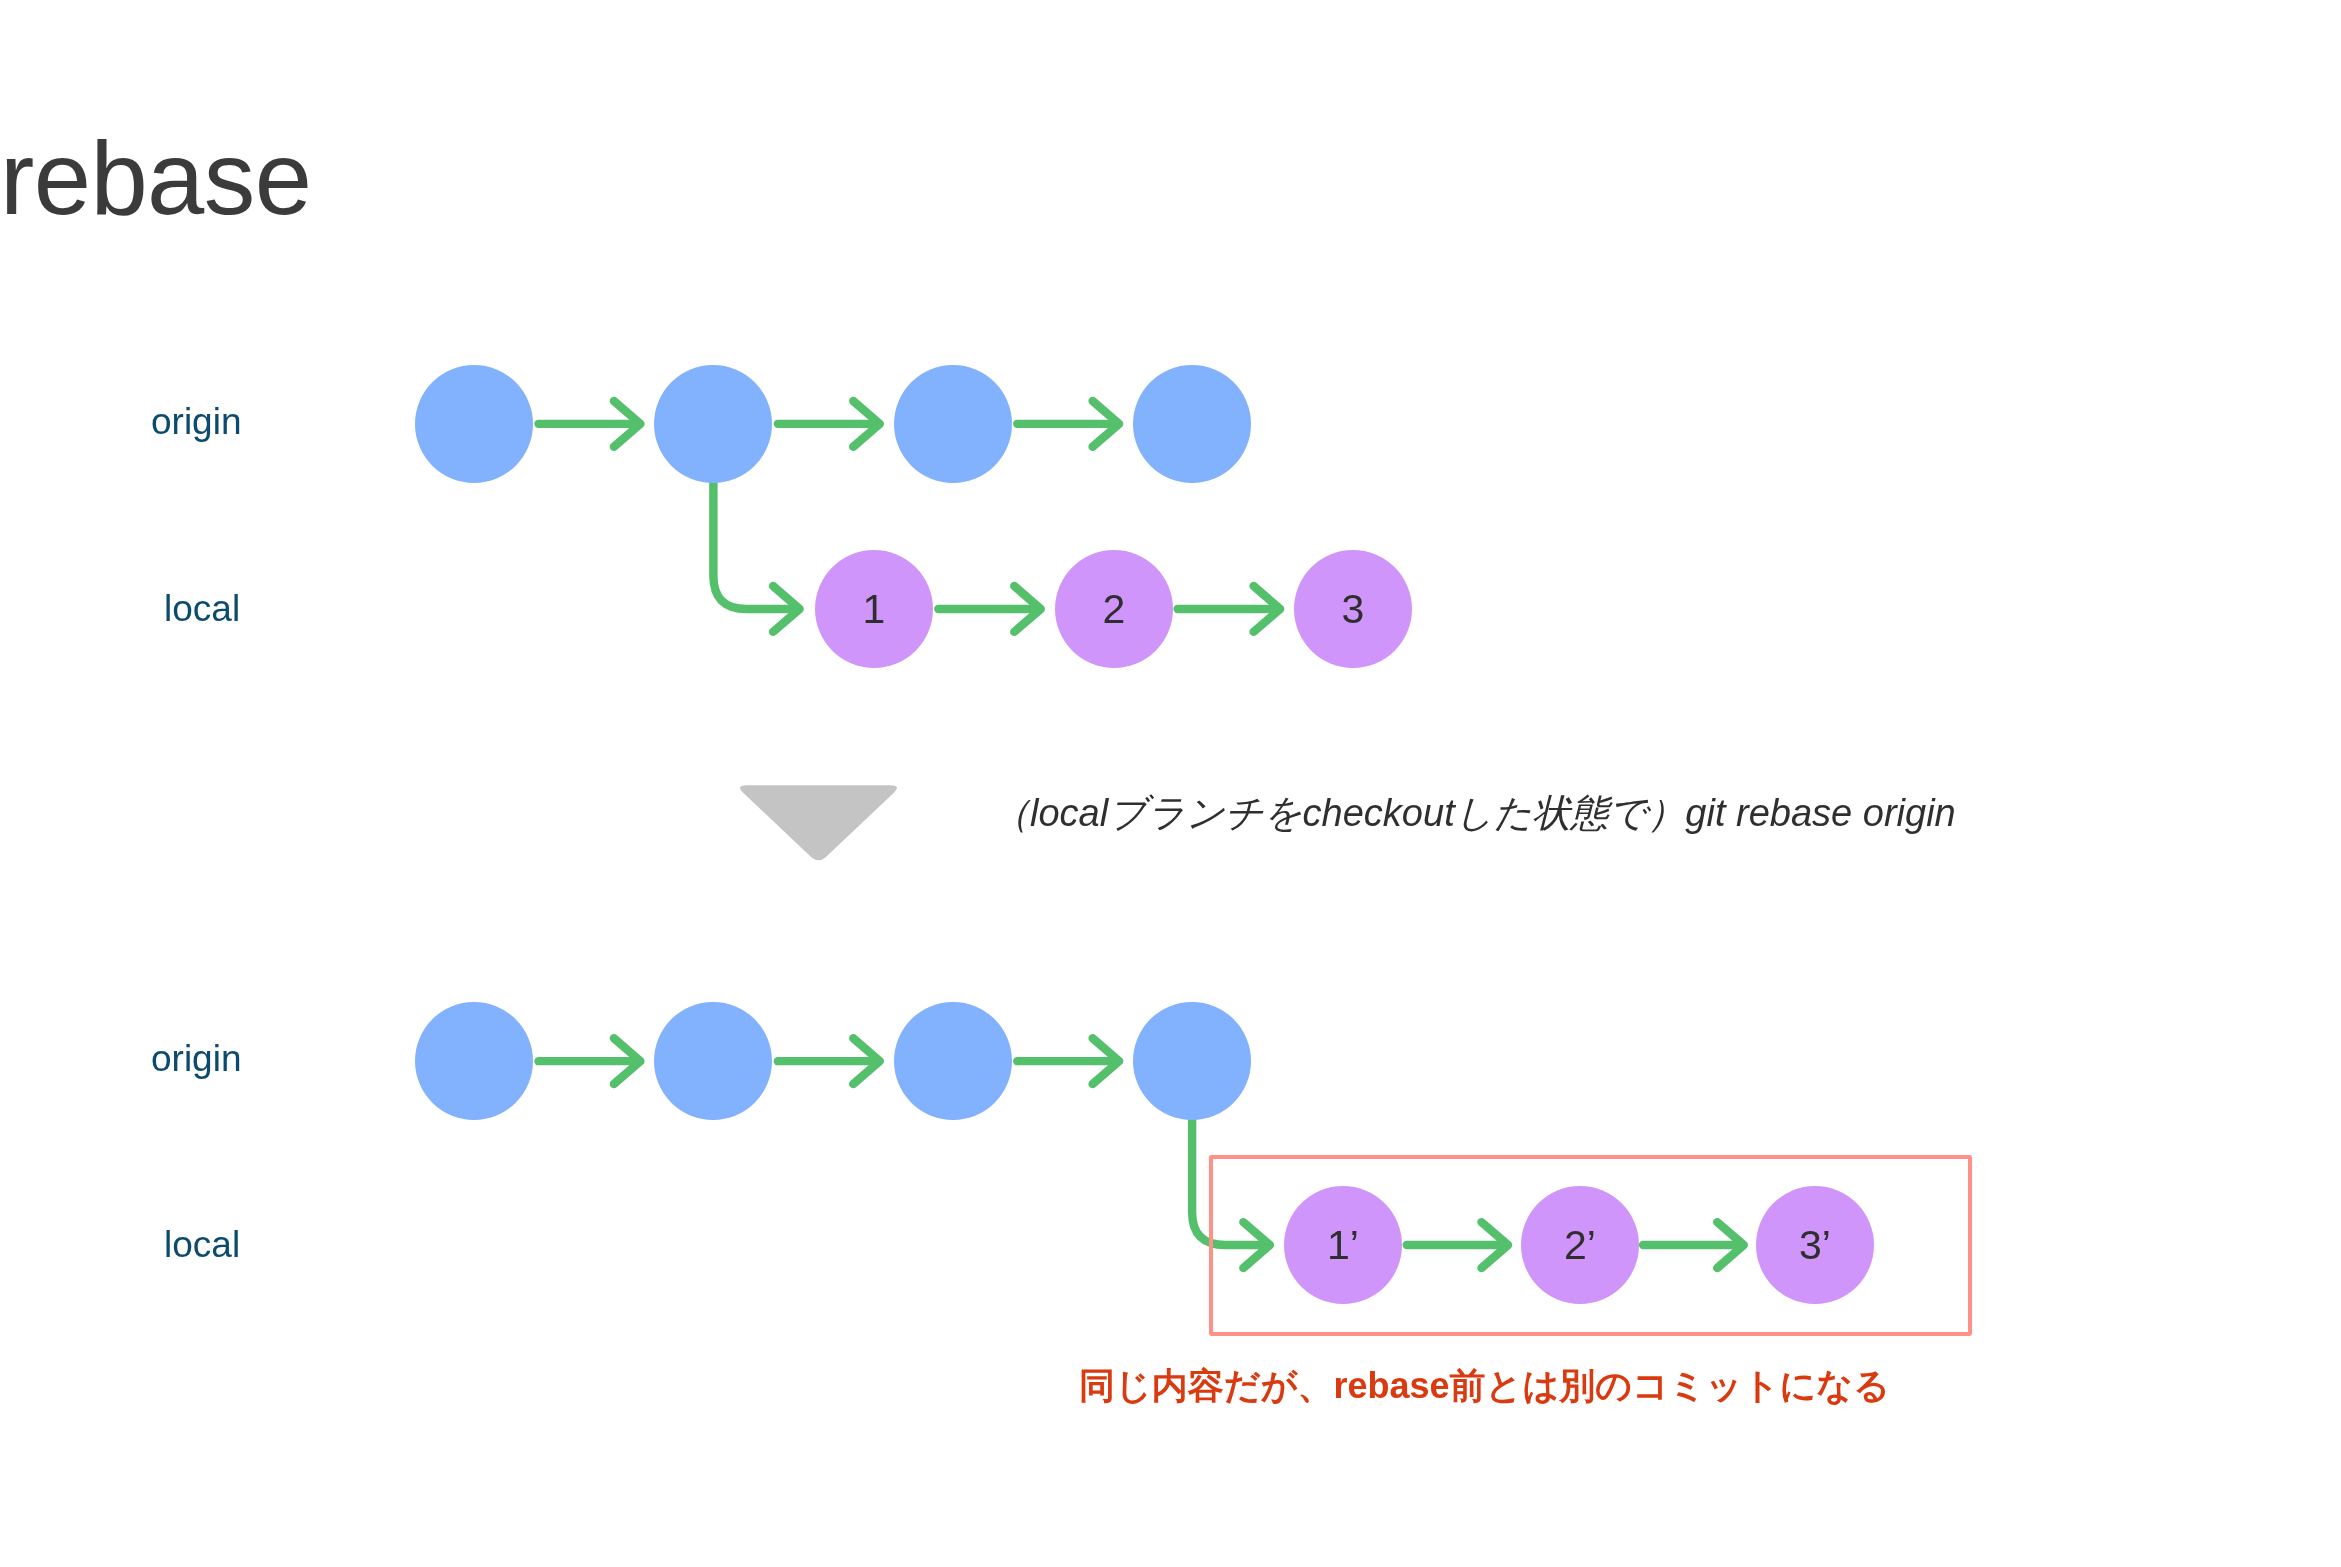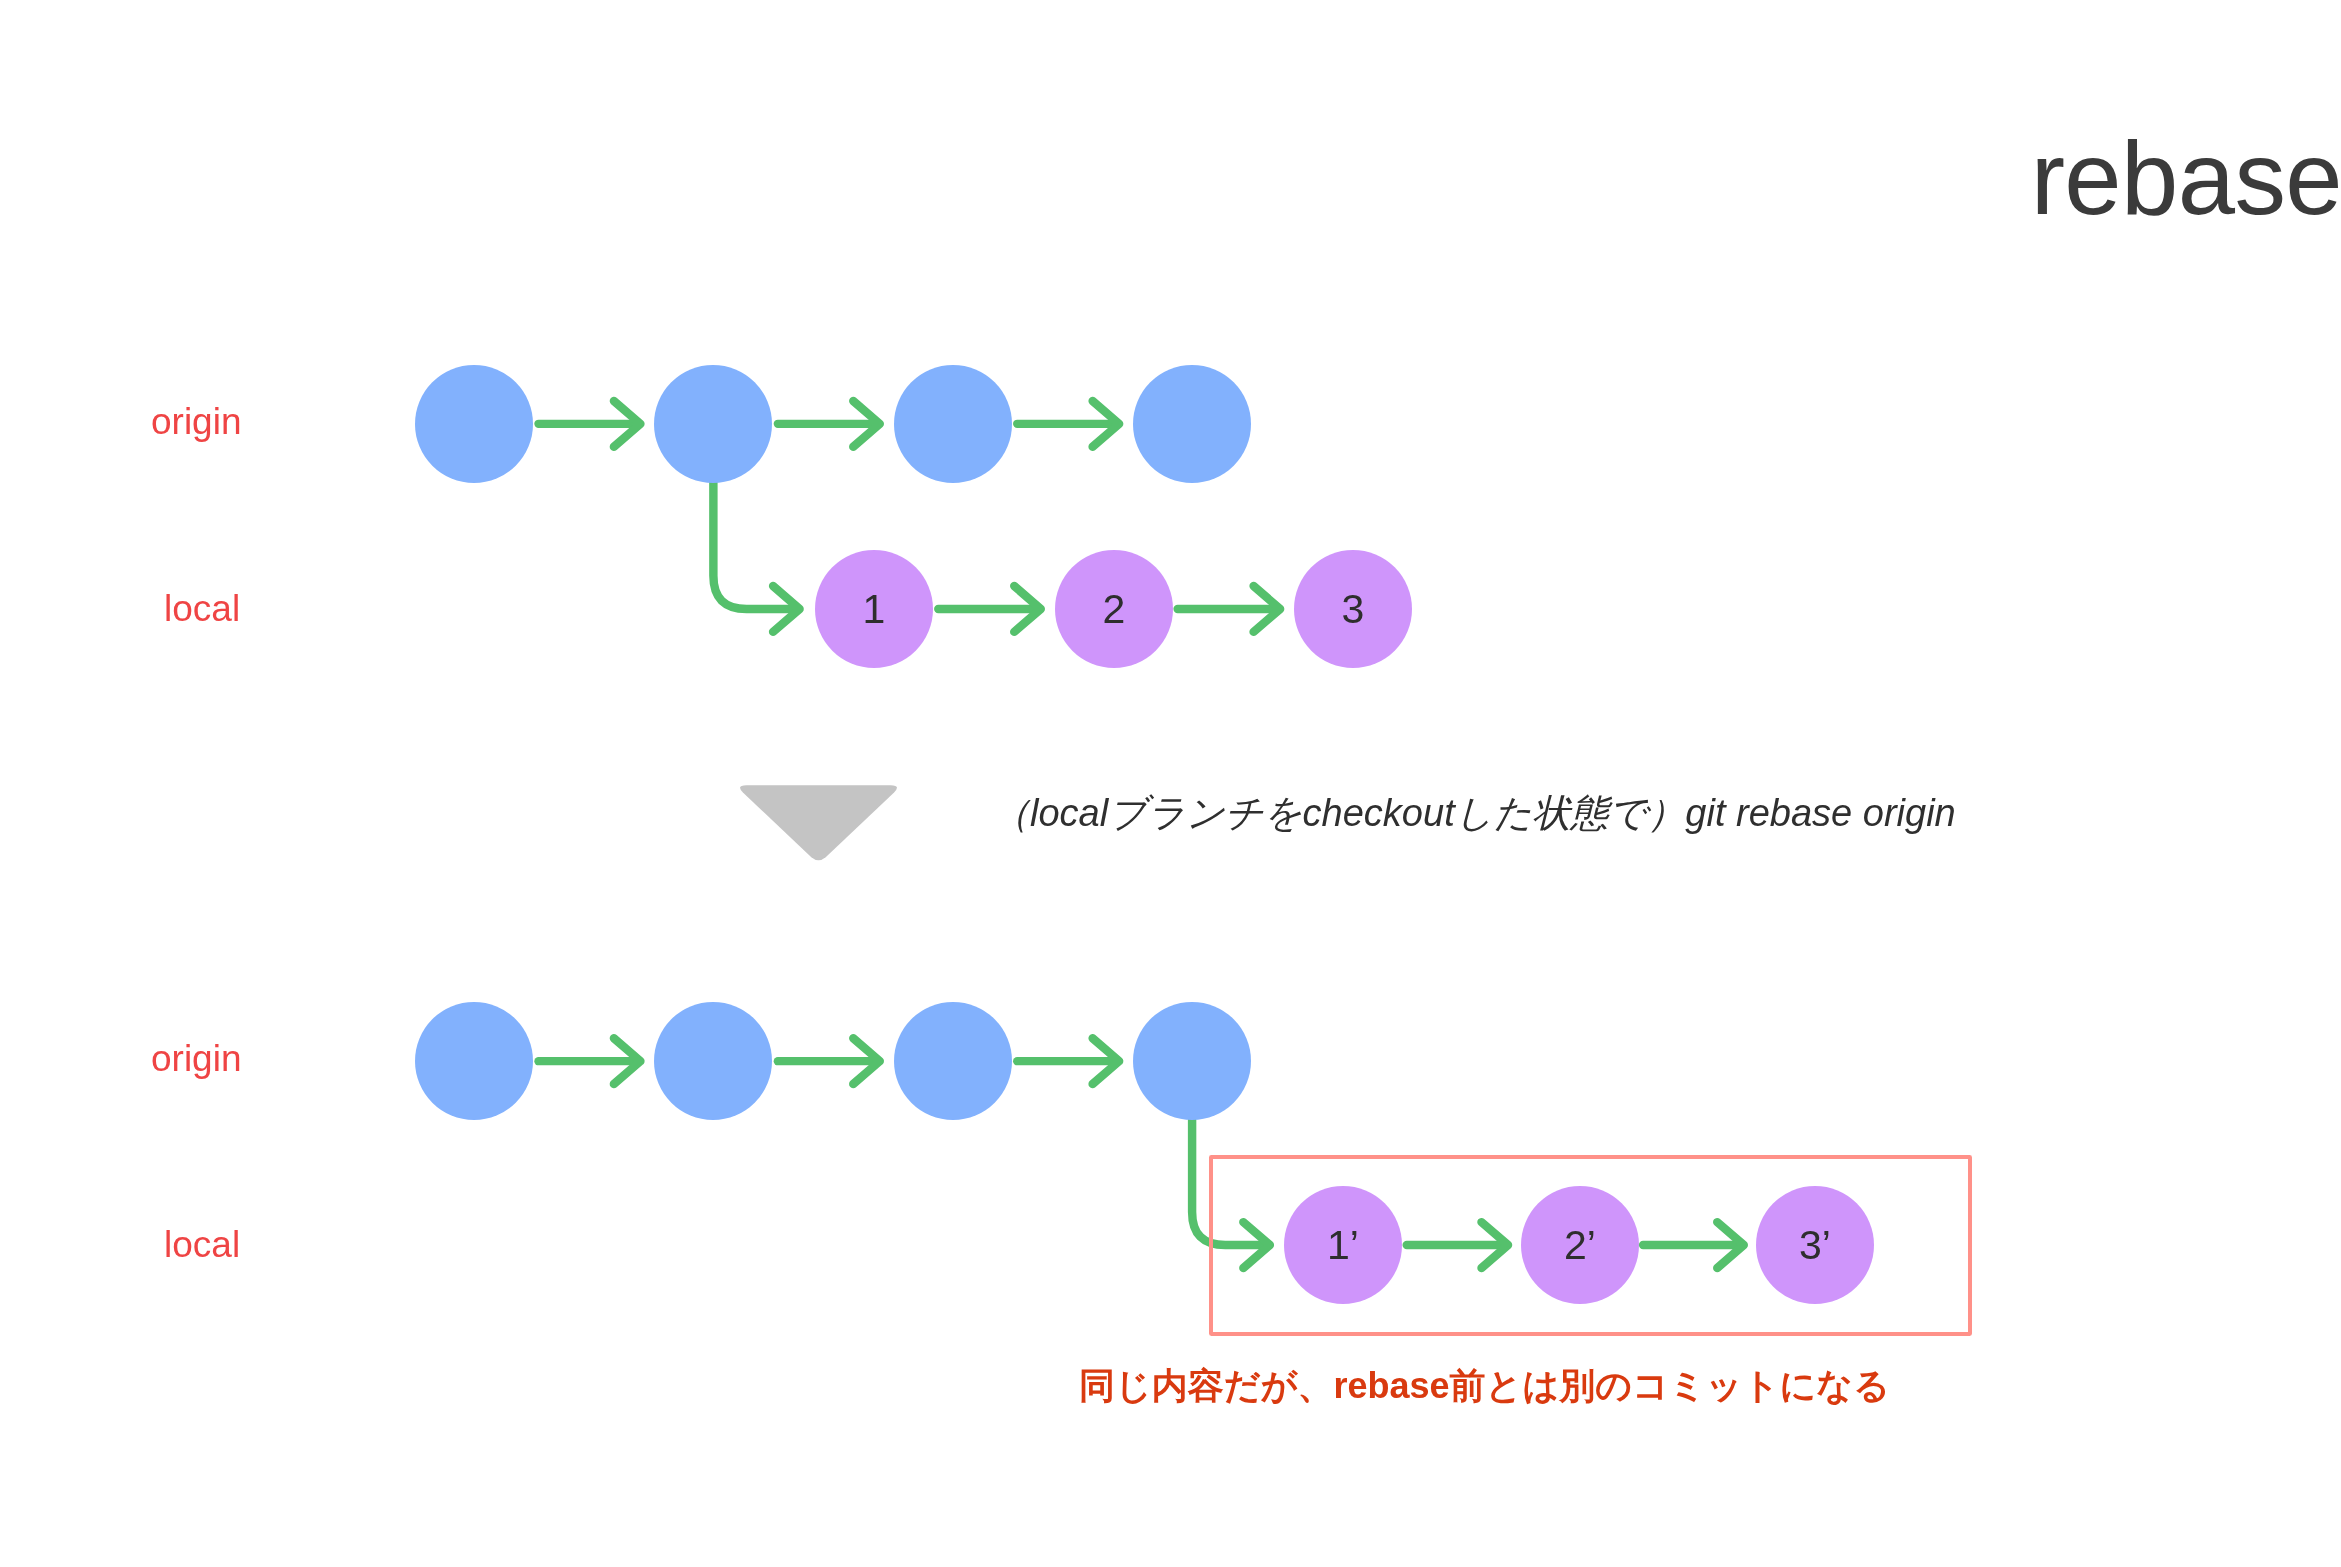--- a/index.html
+++ b/index.html
@@ -13,35 +13,34 @@
     height:1567px;
     background:#ffffff;
     overflow:hidden;
   }
 
   
   .title{
     position:absolute;
     left:0; right:0;
     top:127px;
-    text-align:right;
+    text-align:left;
     font-size:103px;
     line-height:1;
     color:#3b3b3b;
     font-weight:400;
     letter-spacing:-0.6px;
-    padding-left:32px;
   }
 
   
   .row-label{
     position:absolute;
     font-size:37px;
     line-height:1;
-    color:#ef4444;
+    color:#0c4a6e;
     white-space:nowrap;
   }
 
   
   .node{
     position:absolute;
     border-radius:50%;
     display:flex;
     align-items:center;
     justify-content:center;

